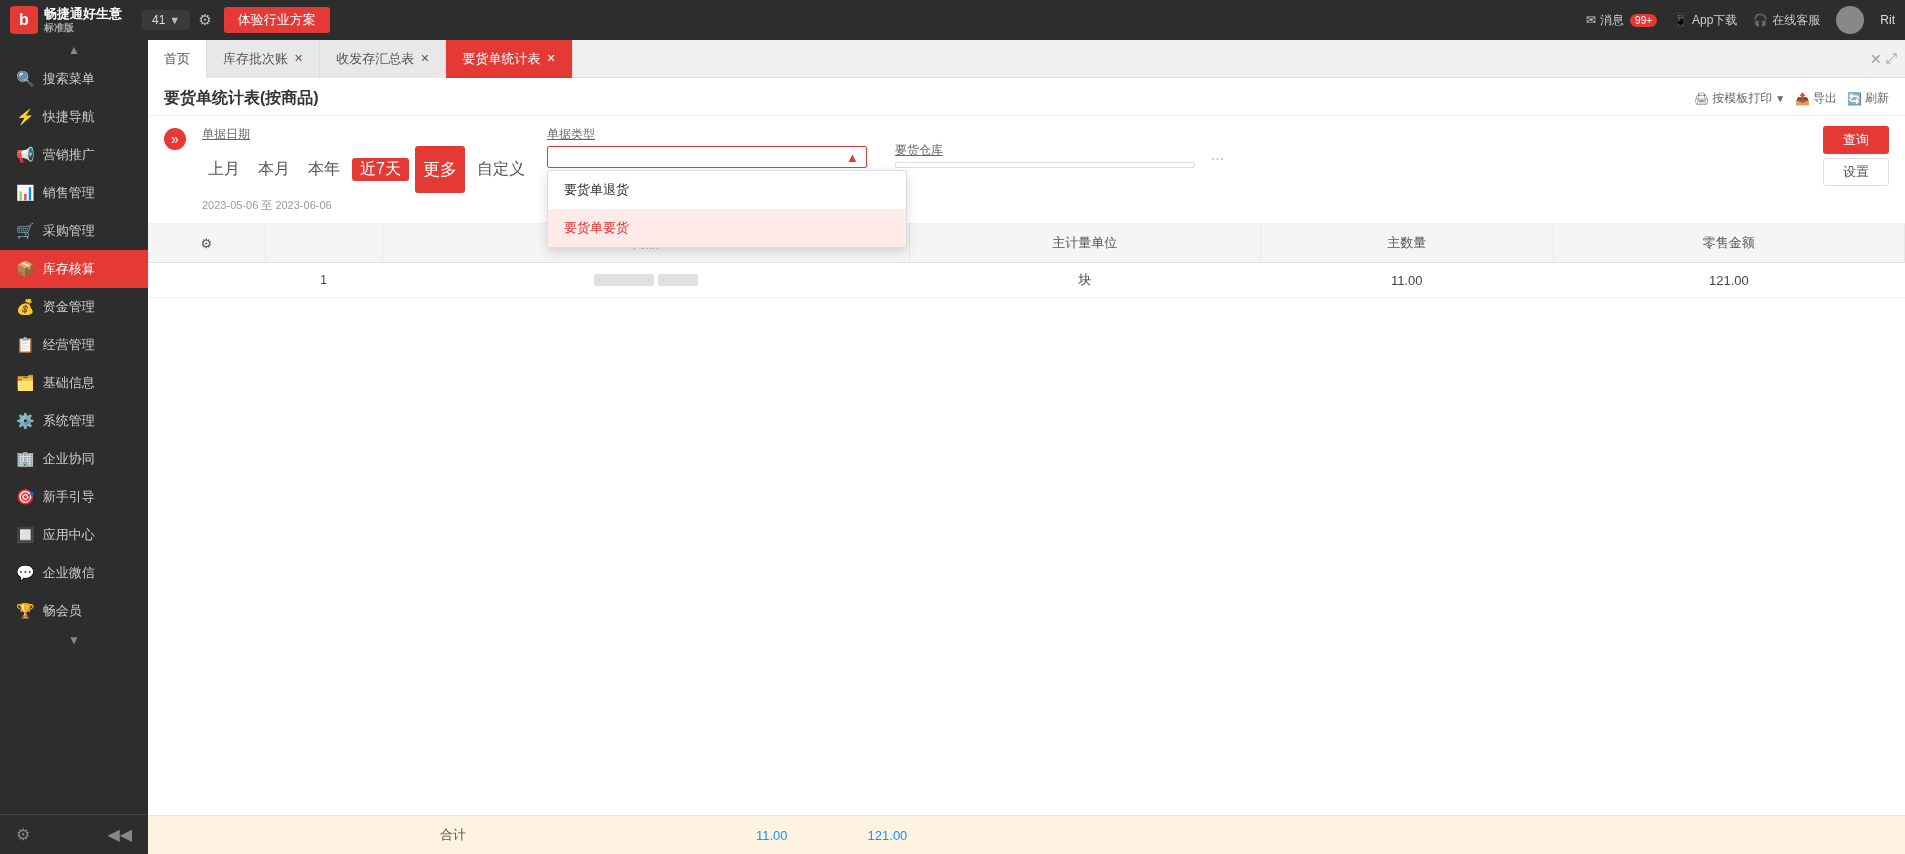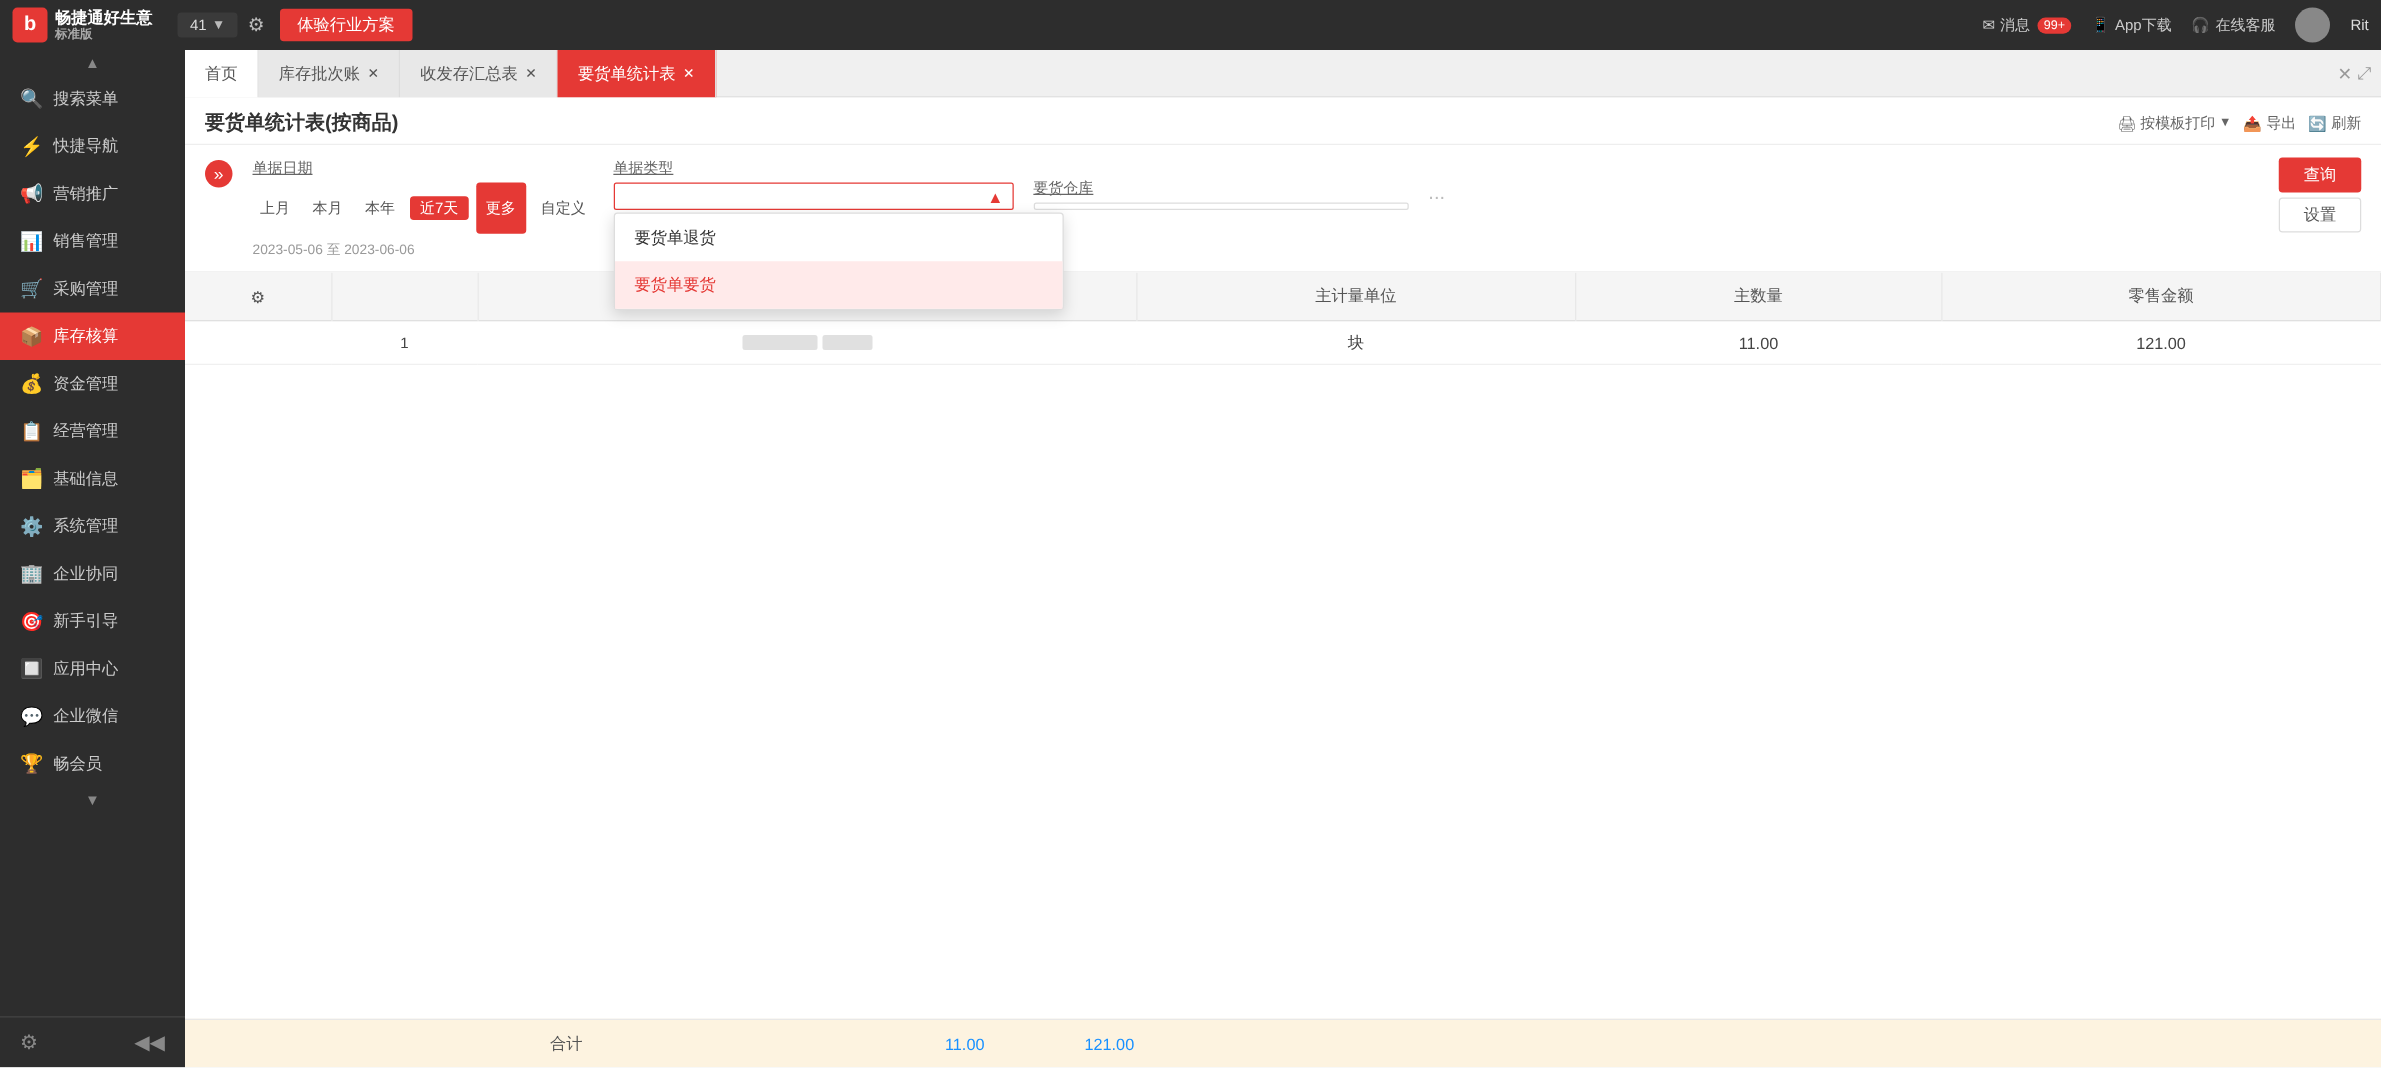--- a/index.html
+++ b/index.html
@@ -258,21 +258,21 @@
       align-items: center;
       gap: 6px;
       font-size: 12px;
     }
     .date-btn {
       background: none;
       border: none;
       padding: 2px 6px;
       cursor: pointer;
       color: #555;
-      font-size: 12px;
+      font-size: 16px;
       border-radius: 2px;
     }
     .date-btn.recent {
       background: #e53935;
       color: #fff;
       border-radius: 3px;
       padding: 1px 8px;
     }
     .date-range {
       font-size: 11px;
@@ -568,40 +568,40 @@
       <div class="filter-bar">
         <button class="expand-btn">»</button>
 
         <div class="filter-col">
           <span class="filter-label">单据日期</span>
           <div class="date-filters">
             <button class="date-btn">上月</button>
             <button class="date-btn">本月</button>
             <button class="date-btn">本年</button>
             <button class="date-btn recent">近7天</button>
-            <span style="background:#e53935; color:#fff; padding:12px 8px; border-radius:3px; font-size:12px; cursor:pointer;">更多</span>
+            <span style="background:#e53935; color:#fff; padding:12px 8px; border-radius:3px; font-size:17px; cursor:pointer;">更多</span>
             <button class="date-btn">自定义</button>
           </div>
           <div class="date-range">2023-05-06 至 2023-06-06</div>
         </div>
 
         <div class="filter-col" style="position:relative;">
           <span class="filter-label">单据类型</span>
           <div class="type-select-wrapper">
             <input class="type-input" type="text" value="" style="">
             <span class="type-caret">▲</span>
           </div>
 
           <div class="type-dropdown">
             <div class="dropdown-item">要货单退货</div>
             <div class="dropdown-item selected">要货单要货</div>
           </div>
         </div>
 
-        <div class="filter-col" style="margin-top: 16px;">
+        <div class="filter-col" style="margin-top: 16px; margin-left: 12px;">
           <span class="filter-label">要货仓库</span>
           <div class="warehouse-input-wrapper">
             <span style="color:#bbb; font-size:12px;"></span>
           </div>
         </div>
 
         <span class="more-icon" style="margin-top: 20px;">...</span>
 
         <div class="filter-buttons">
           <button class="btn-query">查询</button>

